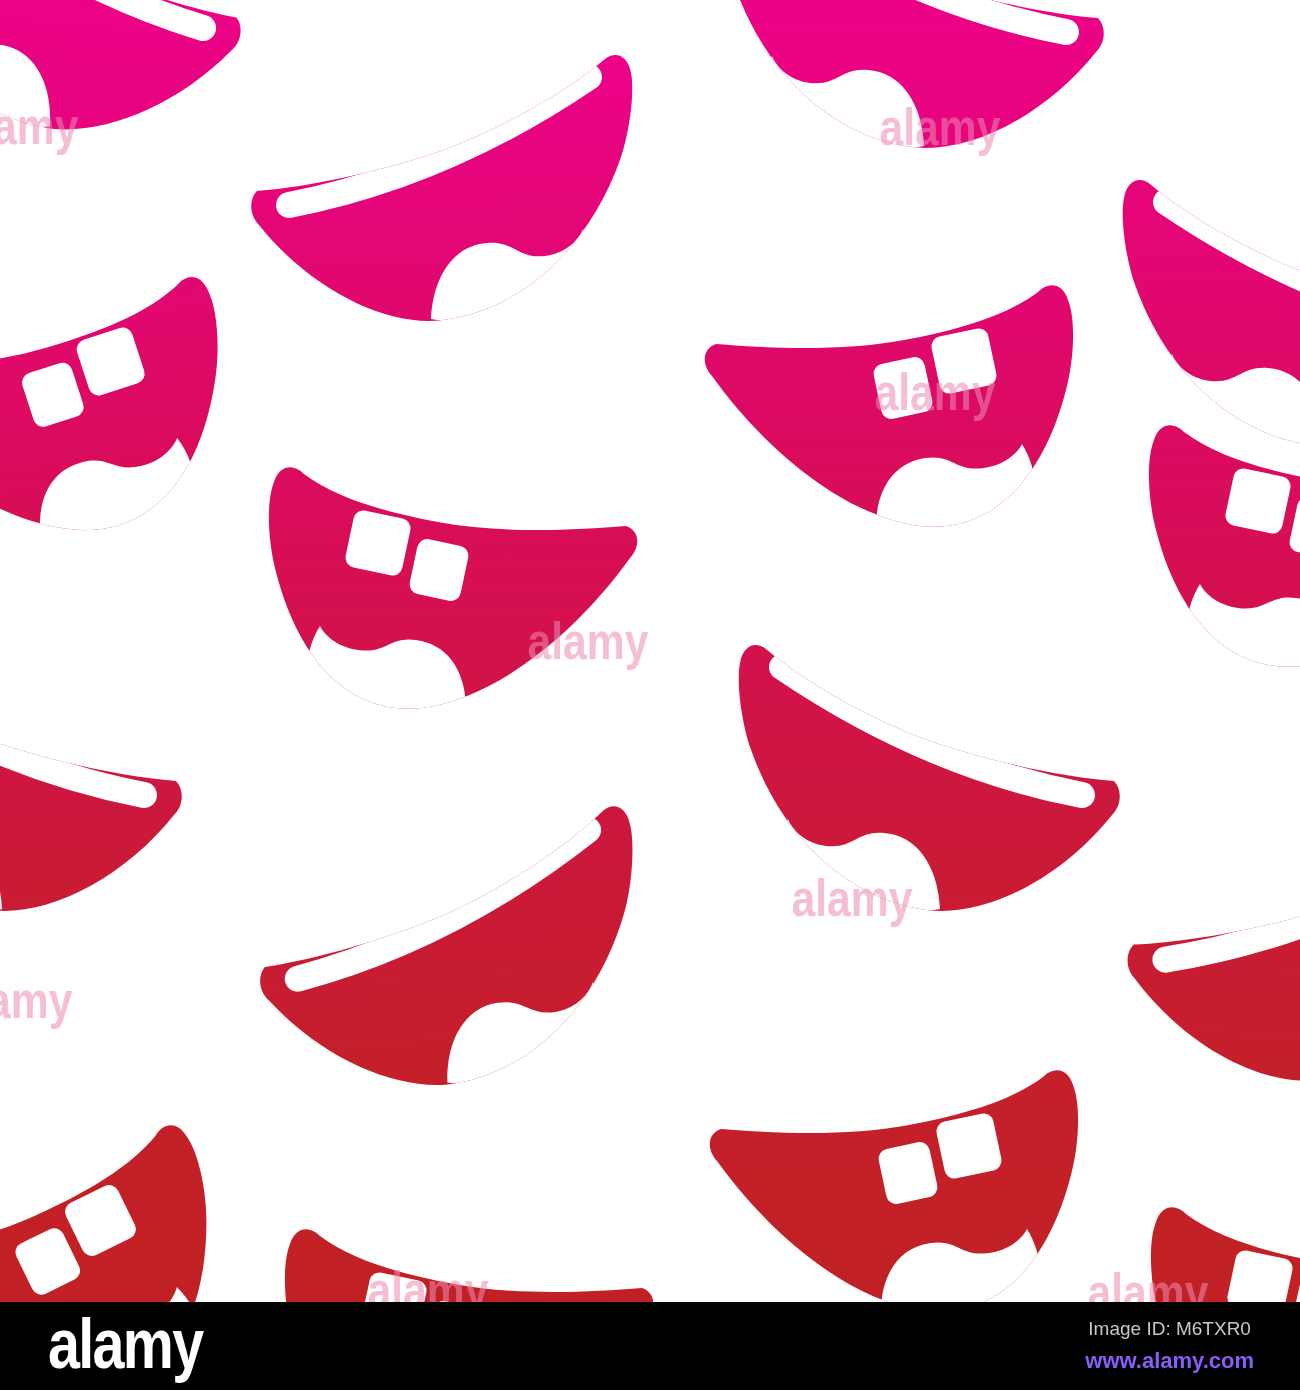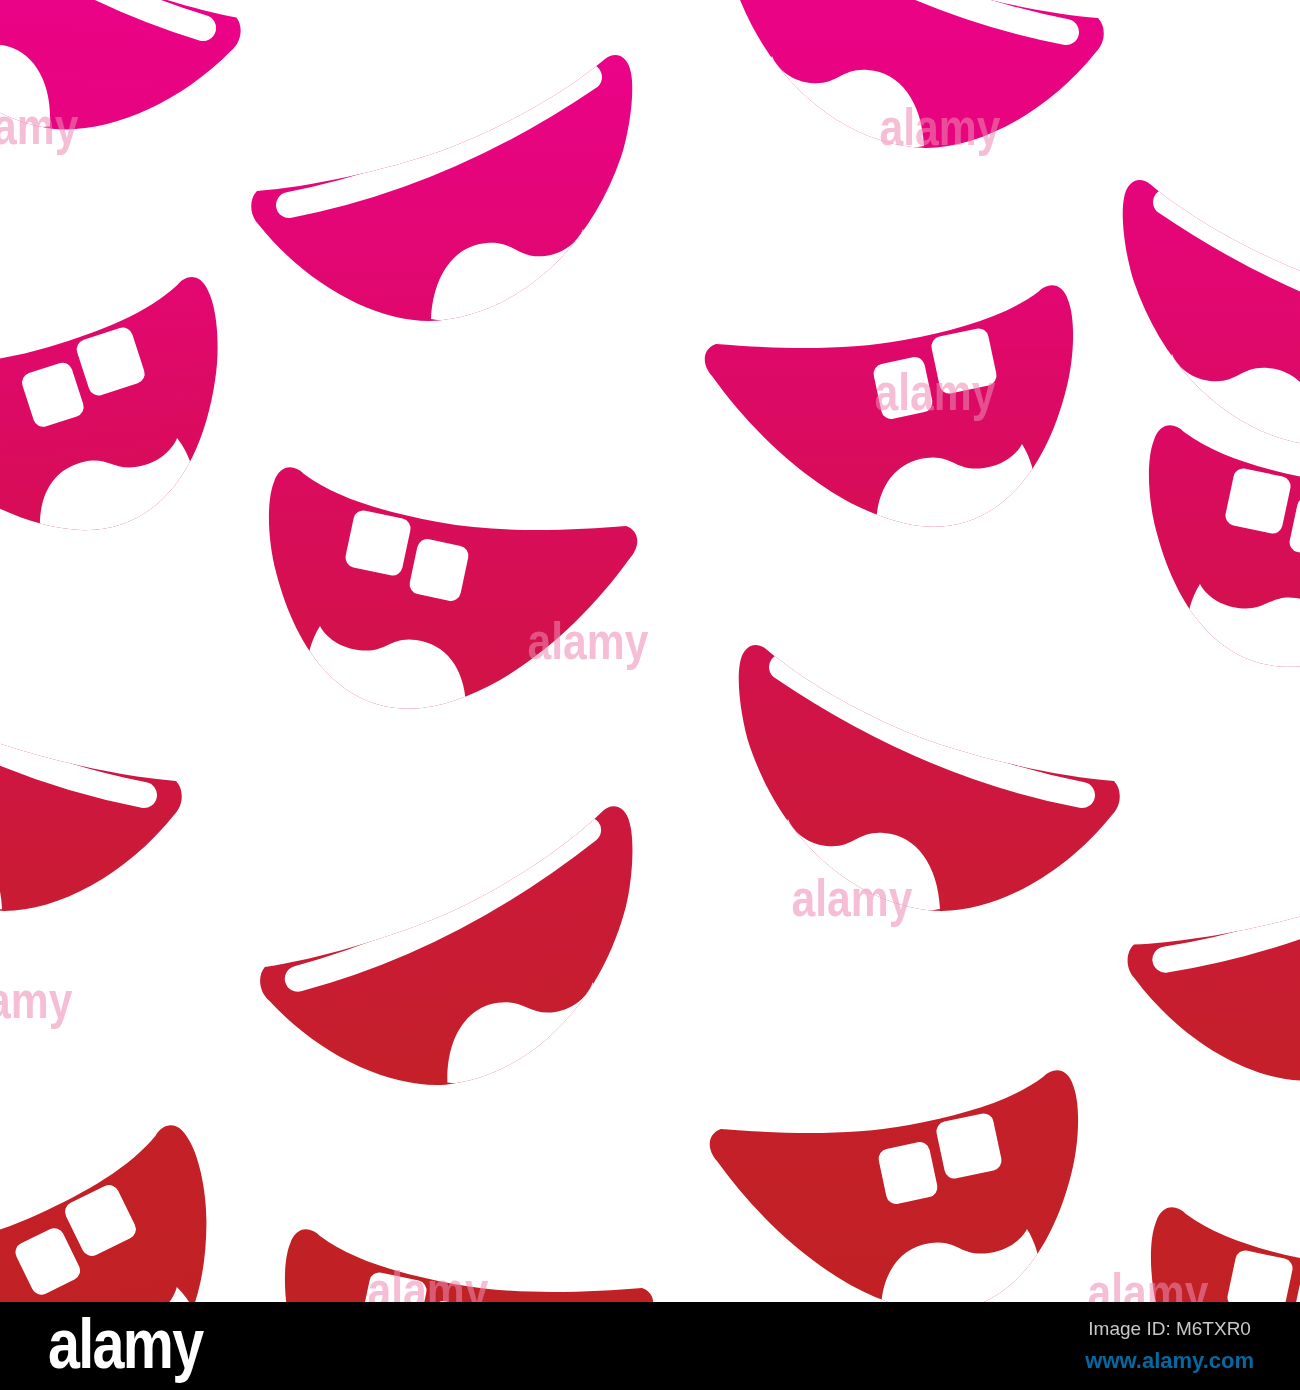--- a/index.html
+++ b/index.html
@@ -298,17 +298,17 @@
       <span class="watermark" style="left: 852px; top: 898px; color: rgb(239, 138, 180);">alamy</span>
       <span class="watermark" style="left: 12px; top: 1000px; color: rgb(239, 138, 180);">alamy</span>
       <span class="watermark" style="left: 428px; top: 1290px; color: rgb(239, 138, 180);">alamy</span>
       <span class="watermark" style="left: 1148px; top: 1292px; color: rgb(239, 138, 180);">alamy</span>
     </div>
 
   <div class="footer-bar" style="background: rgb(0, 0, 0);">
     <div class="brand-logo" style="color: rgb(255, 255, 255);">alamy</div>
     <div class="footer-meta">
       <div class="image-id" style="color: rgb(200, 200, 200);">Image ID: M6TXR0</div>
-      <div class="website" style="color: #0369a1;">www.alamy.com</div>
+      <div class="website" style="color: #8b5cf6;">www.alamy.com</div>
     </div>
   </div>
 
 </div>
 
 </body></html>

